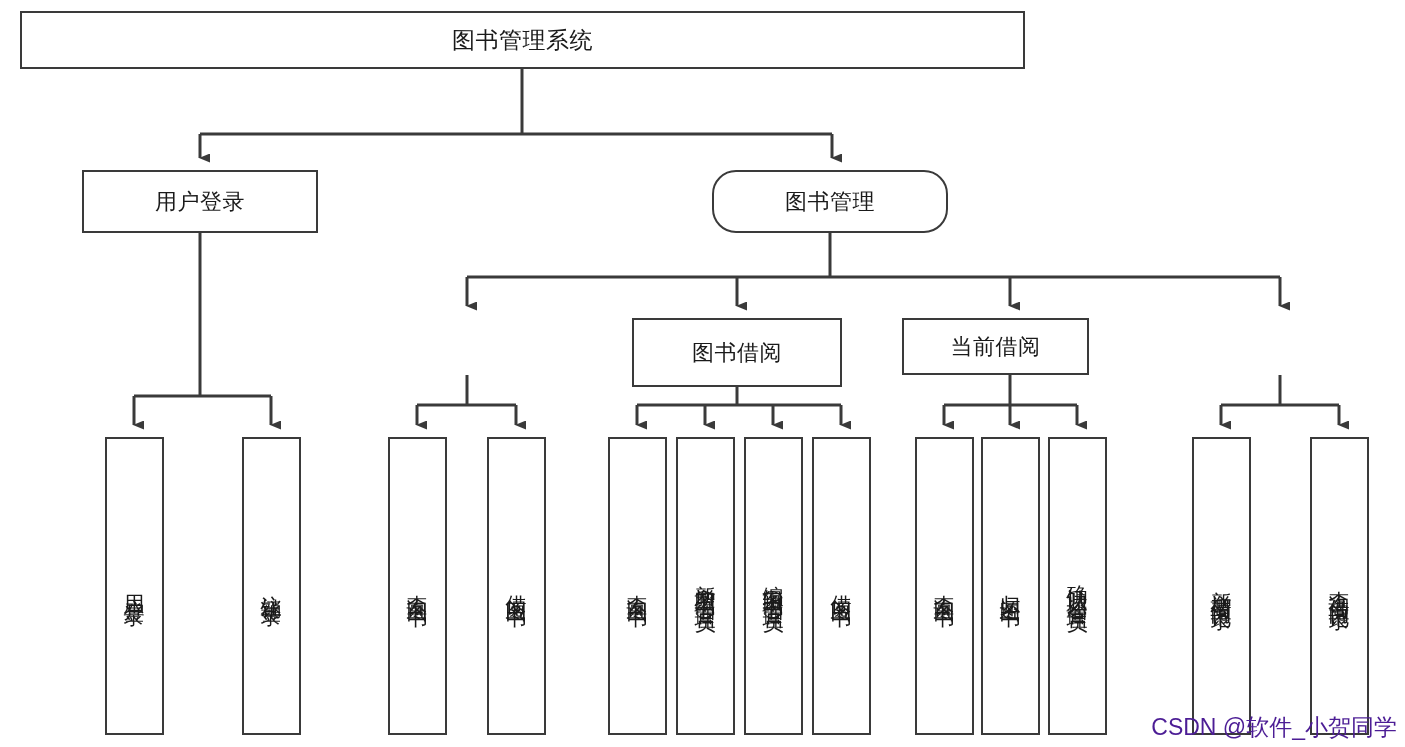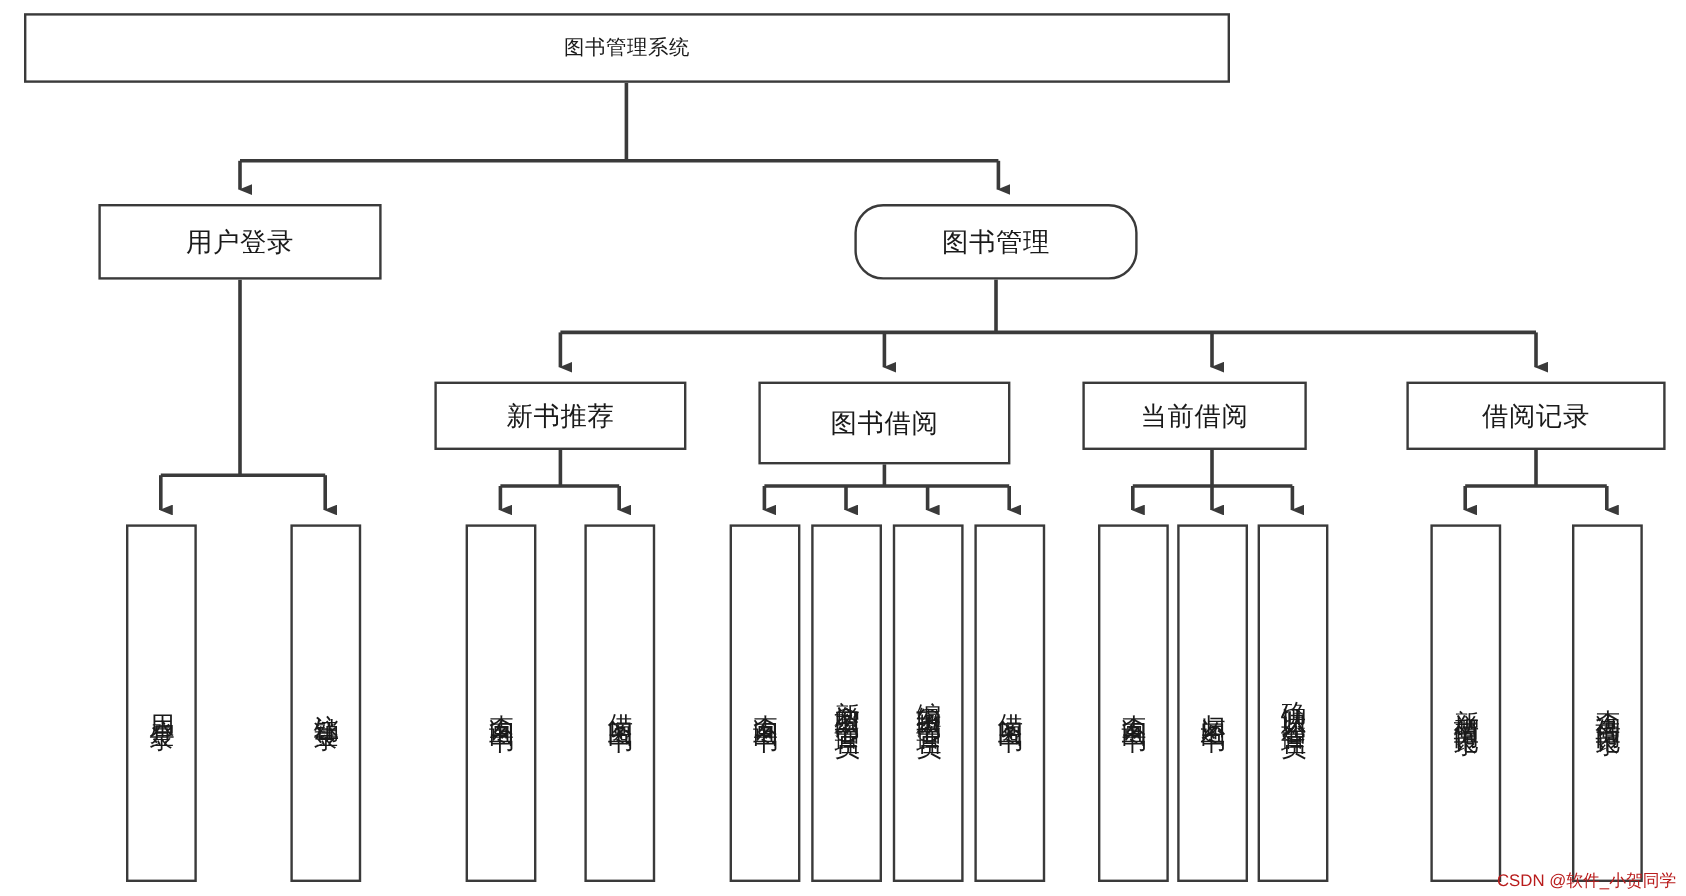--- a/index.html
+++ b/index.html
@@ -39,39 +39,39 @@
     color: #1a1a1a;
     line-height: 1.15;
     text-align: center;
     white-space: nowrap;
   }
   .node.horiz .label {
     font-size: 22px;
     letter-spacing: 0.5px;
   }
   .node.root .label {
-    font-size: 17px;
+    font-size: 23px;
   }
   .node.vert {
     align-items: center;
     justify-content: center;
   }
   .node.vert .label {
     writing-mode: vertical-rl;
     text-orientation: upright;
     font-size: 21px;
     letter-spacing: 4px;
     line-height: 1;
   }
   .watermark {
     position: absolute;
     right: 8px;
     bottom: 4px;
-    font-size: 14px;
-    color: #b91c1c;
+    font-size: 23px;
+    color: #4c1d95;
     z-index: 5;
     white-space: nowrap;
     font-family: "Liberation Sans", "DejaVu Sans", sans-serif;
   }
 </style>
 </head>
 <body>
 
 <div id="canvas">
 
@@ -129,31 +129,25 @@
     <span class="label">图书管理系统</span>
   </div>
 
   <div class="node horiz" style="left:82px; top:170px; width:236px; height:63px;">
     <span class="label">用户登录</span>
   </div>
   <div class="node horiz" style="left:712px; top:170px; width:236px; height:63px;border-radius:24px;">
     <span class="label">图书管理</span>
   </div>
 
-  <div class="node horiz" style="left:362px; top:318px; width:210px; height:57px;">
-    <span class="label">新书推荐</span>
-  </div>
   <div class="node horiz" style="left:632px; top:318px; width:210px; height:69px;">
     <span class="label">图书借阅</span>
   </div>
   <div class="node horiz" style="left:902px; top:318px; width:187px; height:57px;">
     <span class="label">当前借阅</span>
-  </div>
-  <div class="node horiz" style="left:1172px; top:318px; width:216px; height:57px;">
-    <span class="label">借阅记录</span>
   </div>
 
   <div class="node vert" style="left:105px; top:437px; width:59px; height:298px;">
     <span class="label">用户登录</span>
   </div>
   <div class="node vert" style="left:242px; top:437px; width:59px; height:298px;">
     <span class="label">注销登录</span>
   </div>
 
   <div class="node vert" style="left:388px; top:437px; width:59px; height:298px;">

